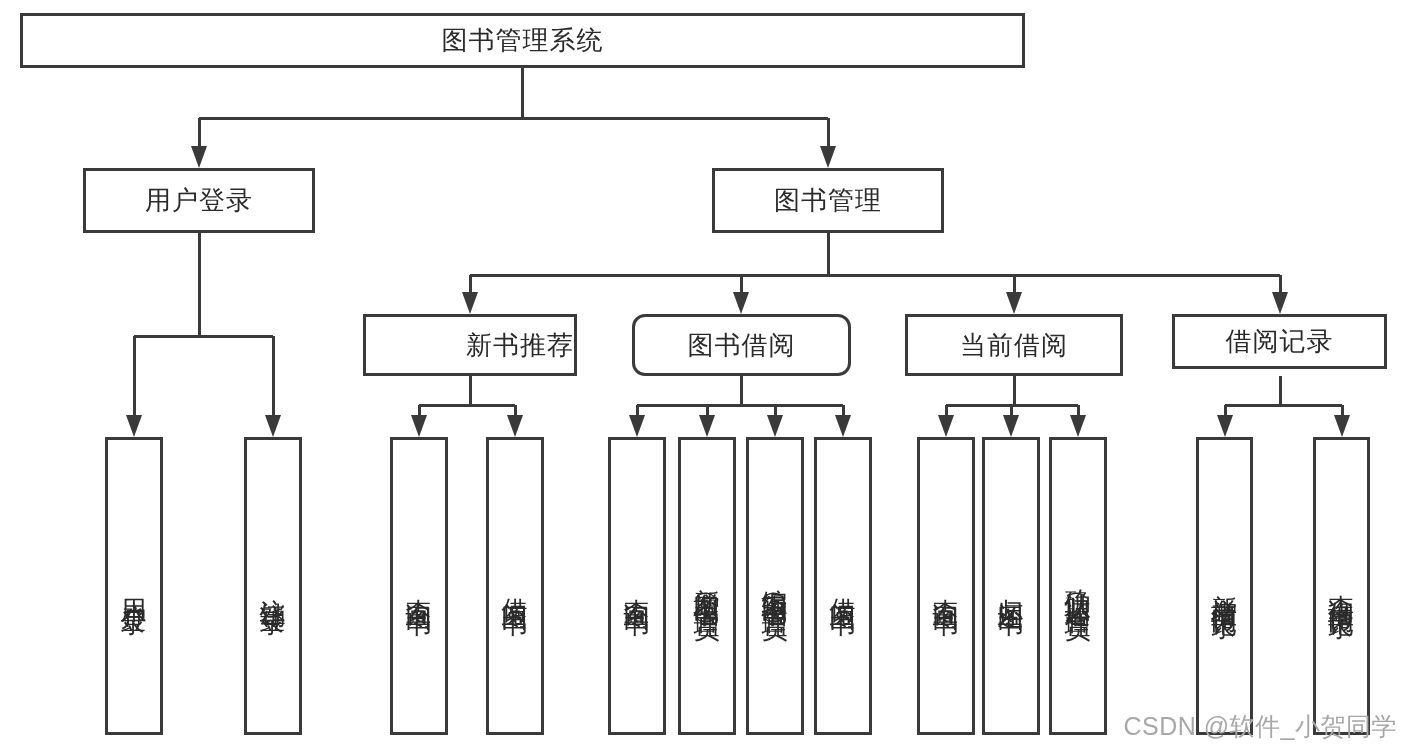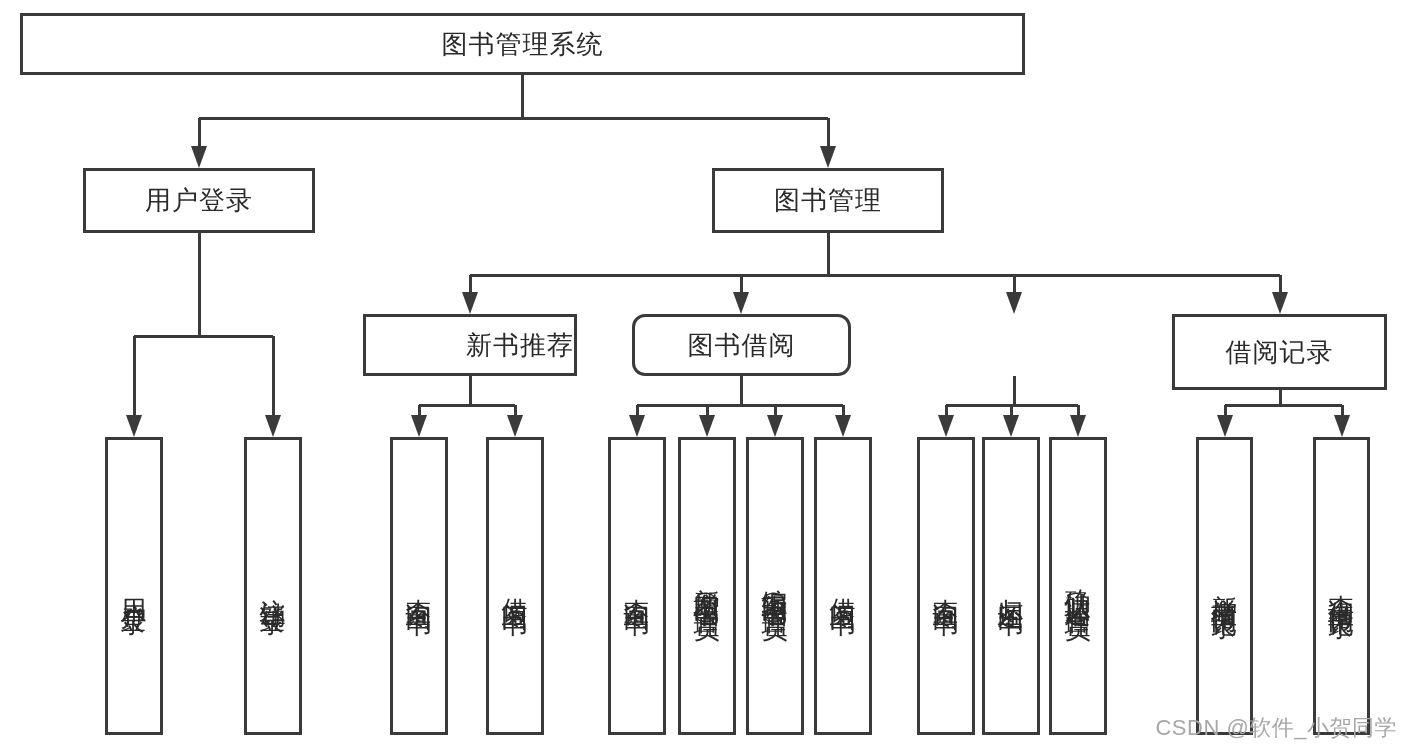--- a/index.html
+++ b/index.html
@@ -13,36 +13,36 @@
     border:3px solid #3a3a3a;box-sizing:border-box;
     display:flex;align-items:center;justify-content:center;
     color:#2a2a2a;
   }
   .box .label{font-size:26px;letter-spacing:1px;white-space:nowrap;}
   .leaf .label{
     writing-mode:vertical-rl;text-orientation:mixed;
     font-size:26px;letter-spacing:4px;line-height:1;
   }
   
-  .b-root{left:20px;top:13px;width:1005px;height:62px;font-family:Liberation Mono, monospace;}
+  .b-root{left:20px;top:13px;width:1005px;height:55px;font-family:Liberation Mono, monospace;}
   .b-user-login{left:83px;top:168px;width:232px;height:65px;}
   .b-book-mgmt{left:712px;top:168px;width:232px;height:65px;}
   .b-nbr{left:363px;top:314px;width:214px;height:62px;justify-content:flex-end;}
   .b-bb{left:632px;top:314px;width:219px;height:62px;border-radius:13px;}
   .b-cb{left:905px;top:314px;width:218px;height:62px;}
-  .b-br{left:1172px;top:314px;width:215px;height:76px;}
+  .b-br{left:1172px;top:314px;width:215px;height:55px;}
   .leaf{top:437px;height:298px;width:58px;}
   .l-ul{left:105px;} .l-lo{left:244px;}
   .l-a1{left:390px;} .l-a2{left:486px;}
   .l-b1{left:608px;} .l-b2{left:678px;} .l-b3{left:746px;} .l-b4{left:814px;}
   .l-c1{left:917px;} .l-c2{left:982px;} .l-c3{left:1049px;}
   .l-d1{left:1196px;width:57px;} .l-d2{left:1313px;width:57px;}
   .watermark{
     position:absolute;right:8px;bottom:4px;z-index:2;
-    color:#a7a7a7;font-size:22px;letter-spacing:0.5px;white-space:nowrap;
+    color:#a7a7a7;font-size:25px;letter-spacing:0.5px;white-space:nowrap;
   }
 </style>
 </head>
 <body>
 
 <div class="canvas">
 
   <svg class="wires" width="1405" height="747" viewBox="0 0 1405 747">
       <line x1="522" y1="68" x2="522" y2="118" stroke="#3a3a3a" stroke-width="3" shape-rendering="crispEdges"></line>
       <line x1="199" y1="118" x2="828" y2="118" stroke="#3a3a3a" stroke-width="3" shape-rendering="crispEdges"></line>
@@ -111,20 +111,23 @@
   </div>
 
   <div class="box b-nbr">
     <span class="label">新书推荐</span>
   </div>
 
   <div class="box b-bb">
     <span class="label">图书借阅</span>
   </div>
 
+  <div class="box b-cb">
+    <span class="label">当前借阅</span>
+  </div>
 
   <div class="box b-br">
     <span class="label">借阅记录</span>
   </div>
 
   <div class="box leaf l-ul">
     <span class="label">用户登录</span>
   </div>
 
   <div class="box leaf l-lo">

